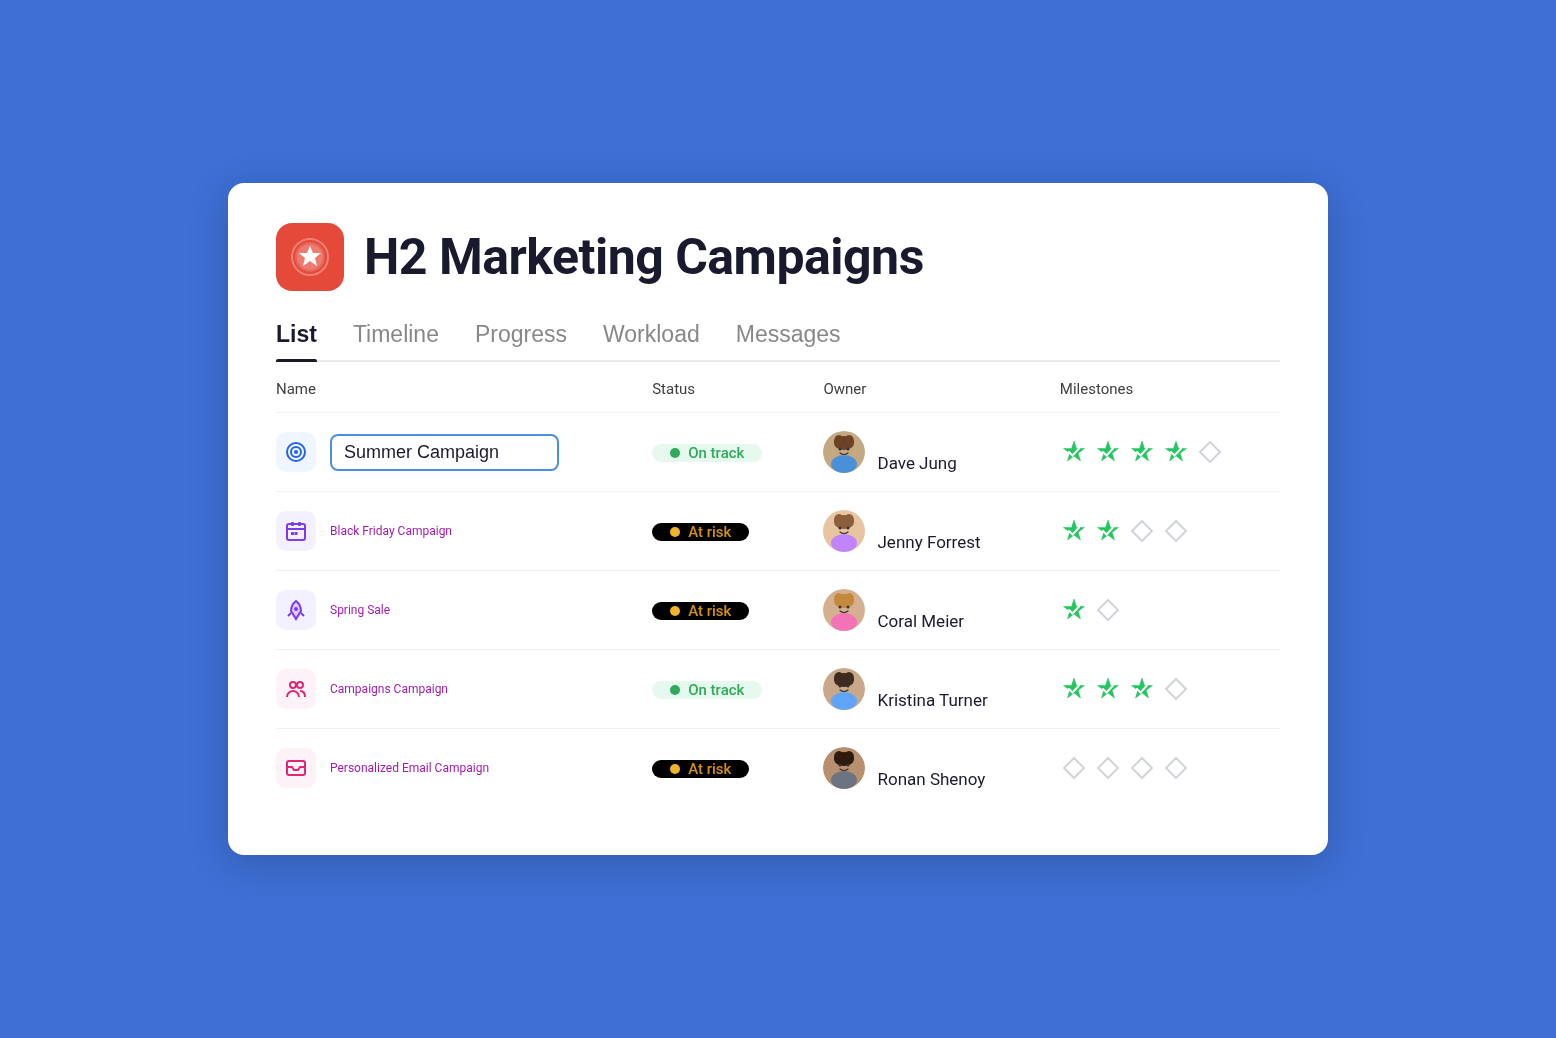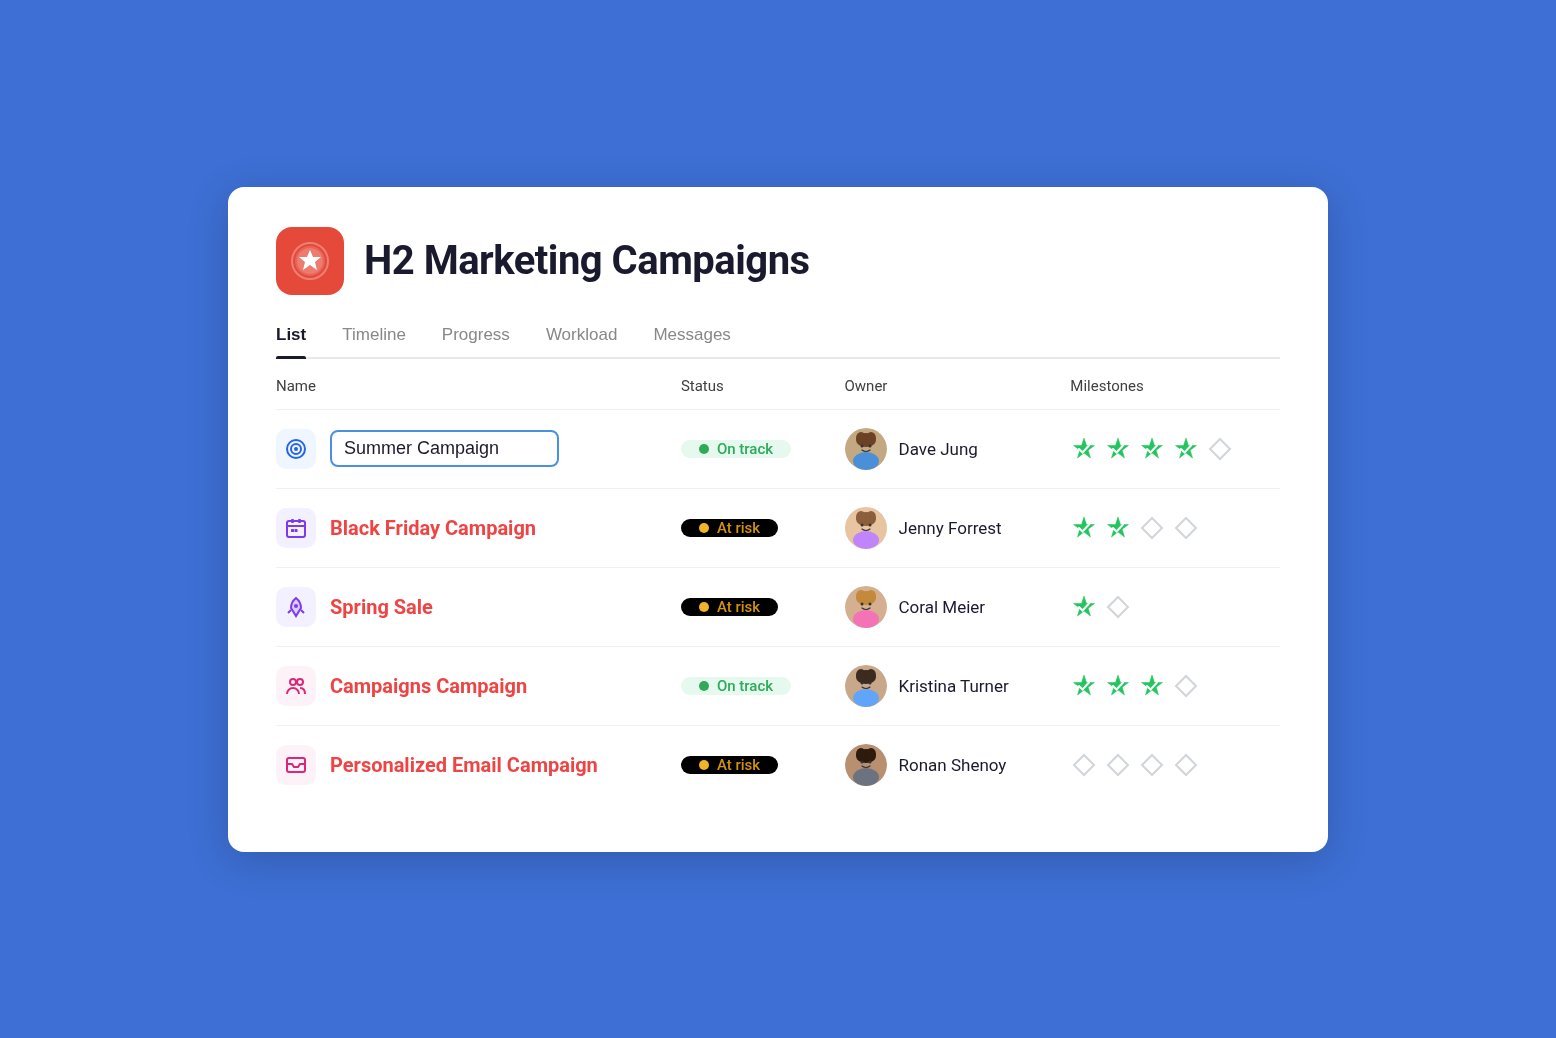--- a/index.html
+++ b/index.html
@@ -41,37 +41,37 @@
       justify-content: center;
       flex-shrink: 0;
     }
 
     .app-icon svg {
       width: 38px;
       height: 38px;
     }
 
     .header-title {
-      font-size: 40px;
+      font-size: 50px;
       font-weight: 700;
       color: #1a1a2e;
       letter-spacing: -0.5px;
     }
 
     
     .tabs {
       display: flex;
       gap: 36px;
       border-bottom: 2px solid #e8e8e8;
       margin-bottom: 0;
     }
 
     .tab {
       padding-bottom: 12px;
-      font-size: 17px;
+      font-size: 23px;
       font-weight: 500;
       color: #888;
       cursor: pointer;
       position: relative;
       border: none;
       background: none;
     }
 
     .tab.active {
       color: #1a1a2e;
@@ -133,23 +133,23 @@
       justify-content: center;
       flex-shrink: 0;
     }
 
     .project-icon svg {
       width: 22px;
       height: 22px;
     }
 
     .project-name {
-      font-size: 20px;
-      font-weight: 700;
-      color: #ef4444;
+      font-size: 12px;
+      font-weight: 400;
+      color: #a21caf;
     }
 
     .project-name-input {
       font-size: 18px;
       font-weight: 500;
       color: #1a1a2e;
       border: 2px solid #4a90e2;
       border-radius: 8px;
       padding: 6px 12px;
       outline: none;
@@ -185,21 +185,21 @@
       border-radius: 50%;
       flex-shrink: 0;
     }
 
     .dot-green { background: #2eaa58; }
     .dot-yellow { background: #f0b429; }
 
     
     .owner-cell {
       display: flex;
-      align-items: center;
+      align-items: flex-end;
       gap: 12px;
     }
 
     .avatar {
       width: 42px;
       height: 42px;
       border-radius: 50%;
       background: #ddd;
       overflow: hidden;
       flex-shrink: 0;

